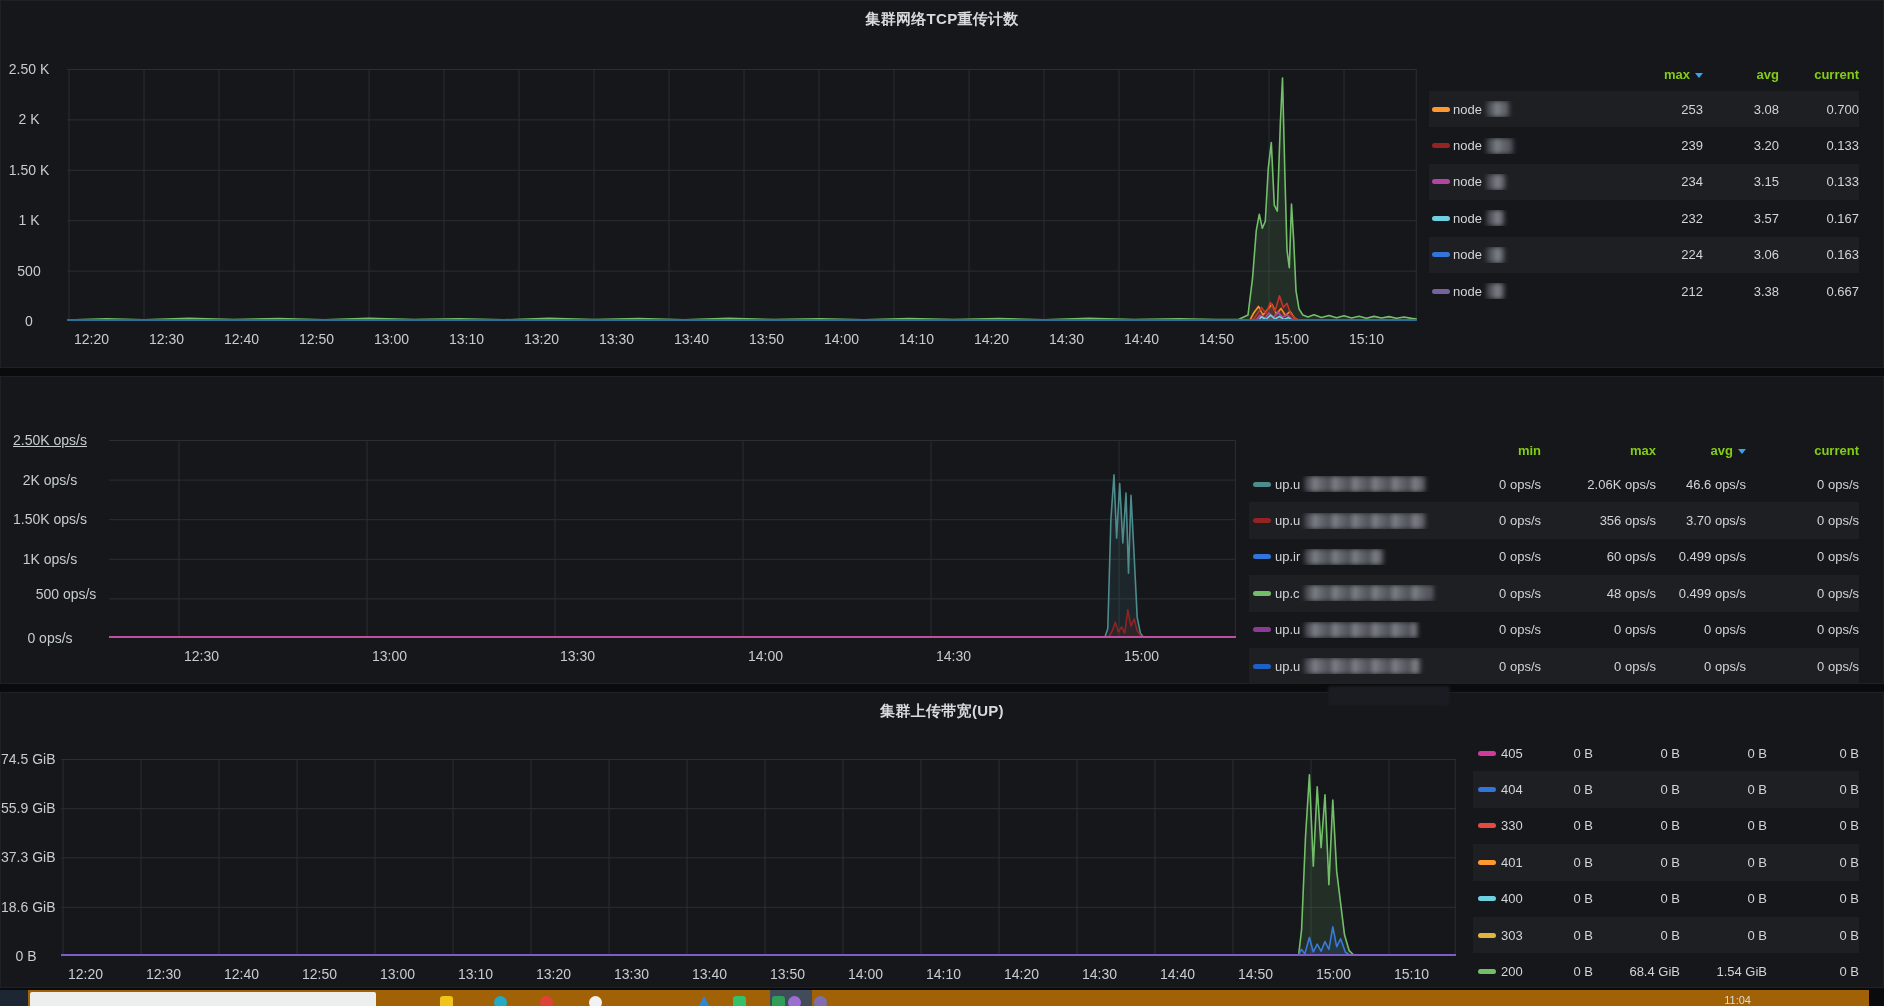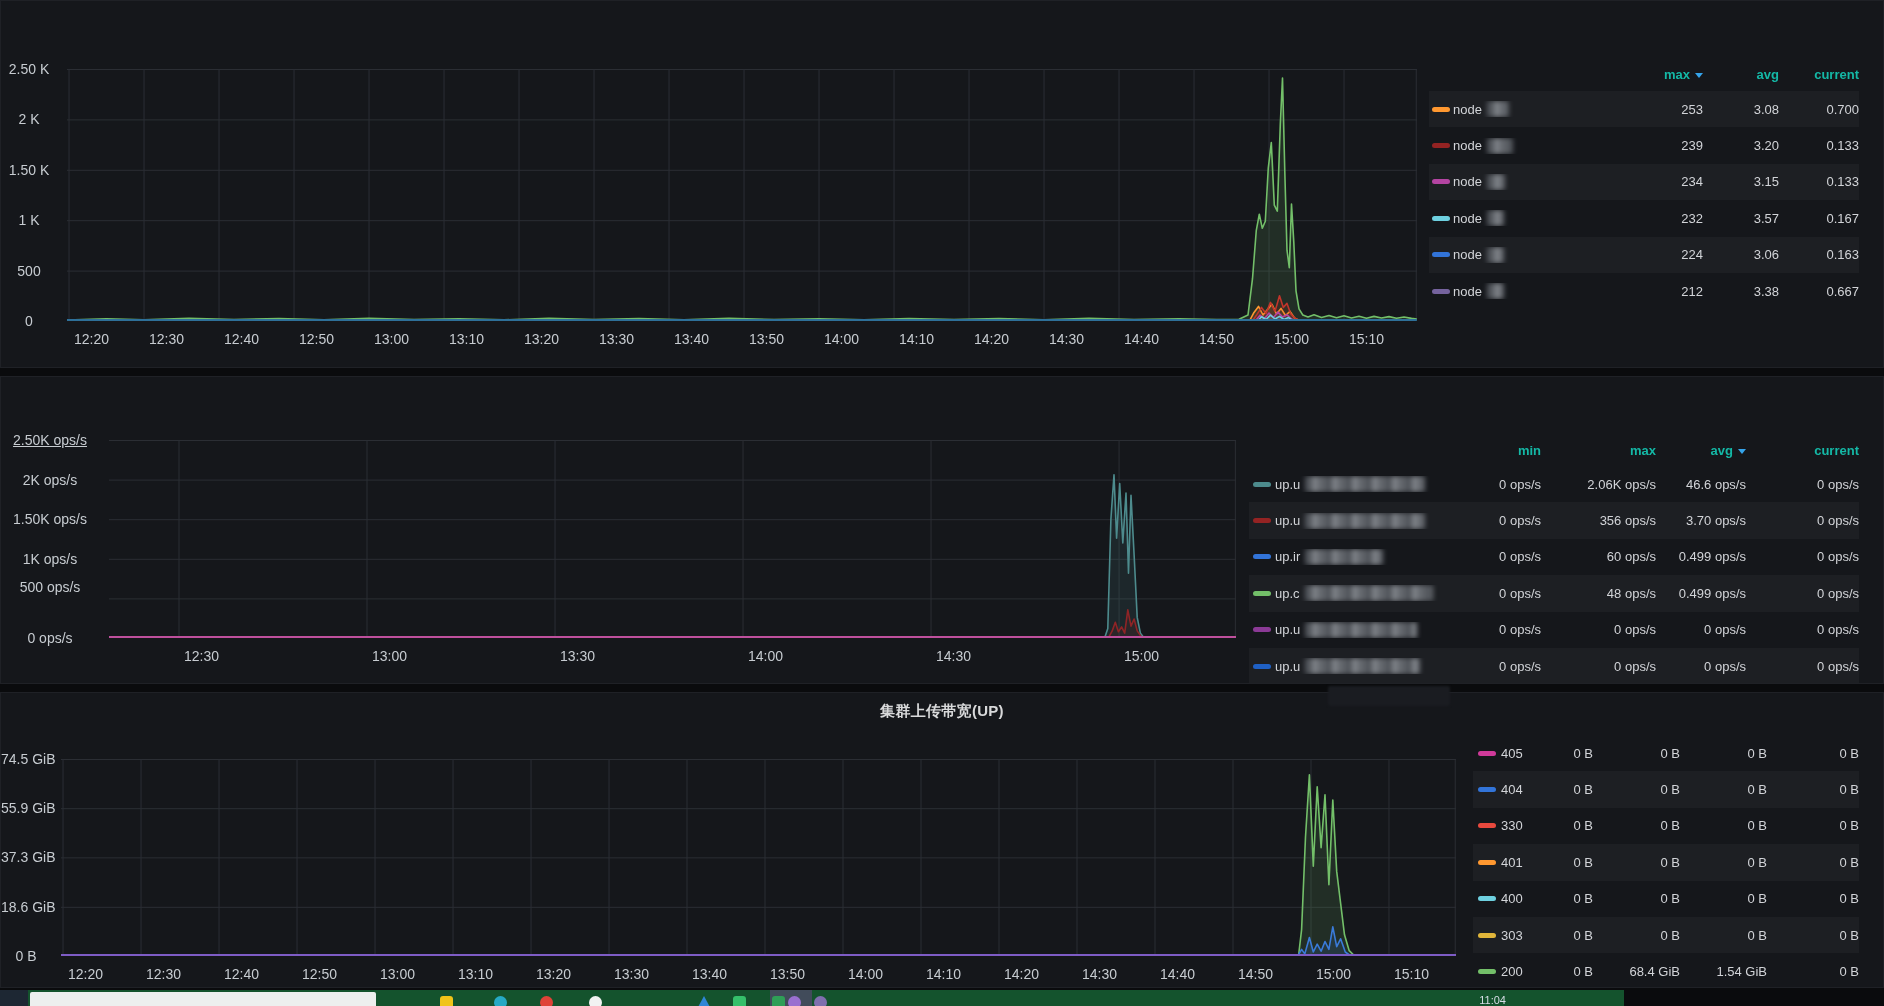--- a/index.html
+++ b/index.html
@@ -9,44 +9,45 @@
          box-sizing:border-box;overflow:hidden}
   .panel-title{position:absolute;top:9px;left:0;right:0;text-align:center;color:#d8d9da;
                font-size:15px;font-weight:700;letter-spacing:.3px;cursor:pointer}
   svg.chart{position:absolute;display:block}
   .tick{position:absolute;color:#c7ccd1;font-size:14px;line-height:16px;white-space:nowrap}
   .ylab{text-align:center}
   .xlab{text-align:right}
   .legend{position:absolute;font-size:13px;color:#d2d4d8}
   .lrow{display:grid;align-items:center;white-space:nowrap}
   .lrow.striped{background:rgba(255,255,255,0.035)}
-  .lhead .hcell{color:#14b8a6;font-weight:700;text-align:right;cursor:pointer}
+  .lhead .hcell{color:#84cc16;font-weight:700;text-align:right;cursor:pointer}
   .caret{display:inline-block;width:0;height:0;border-left:4px solid transparent;
          border-right:4px solid transparent;border-top:5px solid #35a4eb;margin-left:5px;
          position:relative;top:-1px}
   .swcell{display:flex;justify-content:center}
   .swatch{width:18px;height:5px;border-radius:2.5px}
   .ncell{display:flex;align-items:center;overflow:hidden;cursor:pointer}
   .vcell{text-align:right}
   .mask{display:inline-block;height:16px;border-radius:2px;margin-left:5px;opacity:.9;
         filter:blur(2.5px);
         background:repeating-linear-gradient(90deg,#595d63 0 7px,#888c92 7px 13px,#6b6f75 13px 20px)}
   .redaction{position:absolute;background:#1a1c21;border-radius:2px;filter:blur(1px)}
-  .taskbar{position:absolute;left:0;top:990px;width:1624px;height:16px;background:#14532d}
+  .taskbar{position:absolute;left:0;top:990px;width:1869px;height:16px;background:#a16207}
   .tb-corner{position:absolute;left:0;top:0;width:28px;height:16px;background:#1d2733}
   .tb-window{position:absolute;left:30px;top:2px;width:346px;height:14px;background:#edefee;
              border-radius:2px 2px 0 0;cursor:pointer}
   .tb-hl{position:absolute;top:0;height:16px;background:#414b5a}
   .tb-icon{position:absolute;top:6px;width:13px;height:13px;cursor:pointer}
   .tb-clock{position:absolute;right:118px;top:4px;color:#d6dde6;font-size:11px;cursor:pointer}
 </style>
 </head>
 <body>
 
 <div class="panel" id="panel0" style="top:0;height:368px">
+  <div class="panel-title">集群网络TCP重传计数</div>
   <div class="plot"></div>
   <div class="legend" style="left: 1428px; top: 56px; width: 430px;">
       <div class="lrow lhead" style="grid-template-columns: 24px 1fr 90px 76px 80px; height: 34px;">
         <div></div>
         <div></div>
         <div class="hcell">max<span class="caret"></span></div>
         <div class="hcell">avg</div>
         <div class="hcell">current</div>
       </div>
       <div>
@@ -277,21 +278,21 @@
           <div class="vcell">0 ops/s</div>
           <div class="vcell">0 ops/s</div>
           <div class="vcell">0 ops/s</div>
         </div>
       </div>
     </div>
 <div class="tick ylab" style="left: 0px; width: 98px; top: 55px; text-decoration: underline;">2.50K ops/s</div>
     <div class="tick ylab" style="left: 0px; width: 98px; top: 94.6px;">2K ops/s</div>
     <div class="tick ylab" style="left: 0px; width: 98px; top: 134.2px;">1.50K ops/s</div>
     <div class="tick ylab" style="left: 0px; width: 98px; top: 173.8px;">1K ops/s</div>
-    <div class="tick ylab" style="left: 0px; width: 98px; top: 202px;">500 ops/s</div>
+    <div class="tick ylab" style="left: 0px; width: 98px; top: 209px; padding-left: 16px;">500 ops/s</div>
     <div class="tick ylab" style="left: 0px; width: 98px; top: 253px;">0 ops/s</div>
     <div class="tick xlab" style="left: 138.003px; width: 80px; top: 271px;">12:30</div>
     <div class="tick xlab" style="left: 326.014px; width: 80px; top: 271px;">13:00</div>
     <div class="tick xlab" style="left: 514.025px; width: 80px; top: 271px;">13:30</div>
     <div class="tick xlab" style="left: 702.035px; width: 80px; top: 271px;">14:00</div>
     <div class="tick xlab" style="left: 890.046px; width: 80px; top: 271px;">14:30</div>
     <div class="tick xlab" style="left: 1078.06px; width: 80px; top: 271px;">15:00</div>
     <svg class="chart" width="1127" height="198" viewBox="0 0 1127 198" style="left: 108px; top: 63px;">
       <line x1="0" x2="1127" y1="0.5" y2="0.5" stroke="#2b2e34" stroke-width="1"></line>
       <line x1="0" x2="1127" y1="40.099999999999994" y2="40.099999999999994" stroke="#2b2e34" stroke-width="1"></line>

